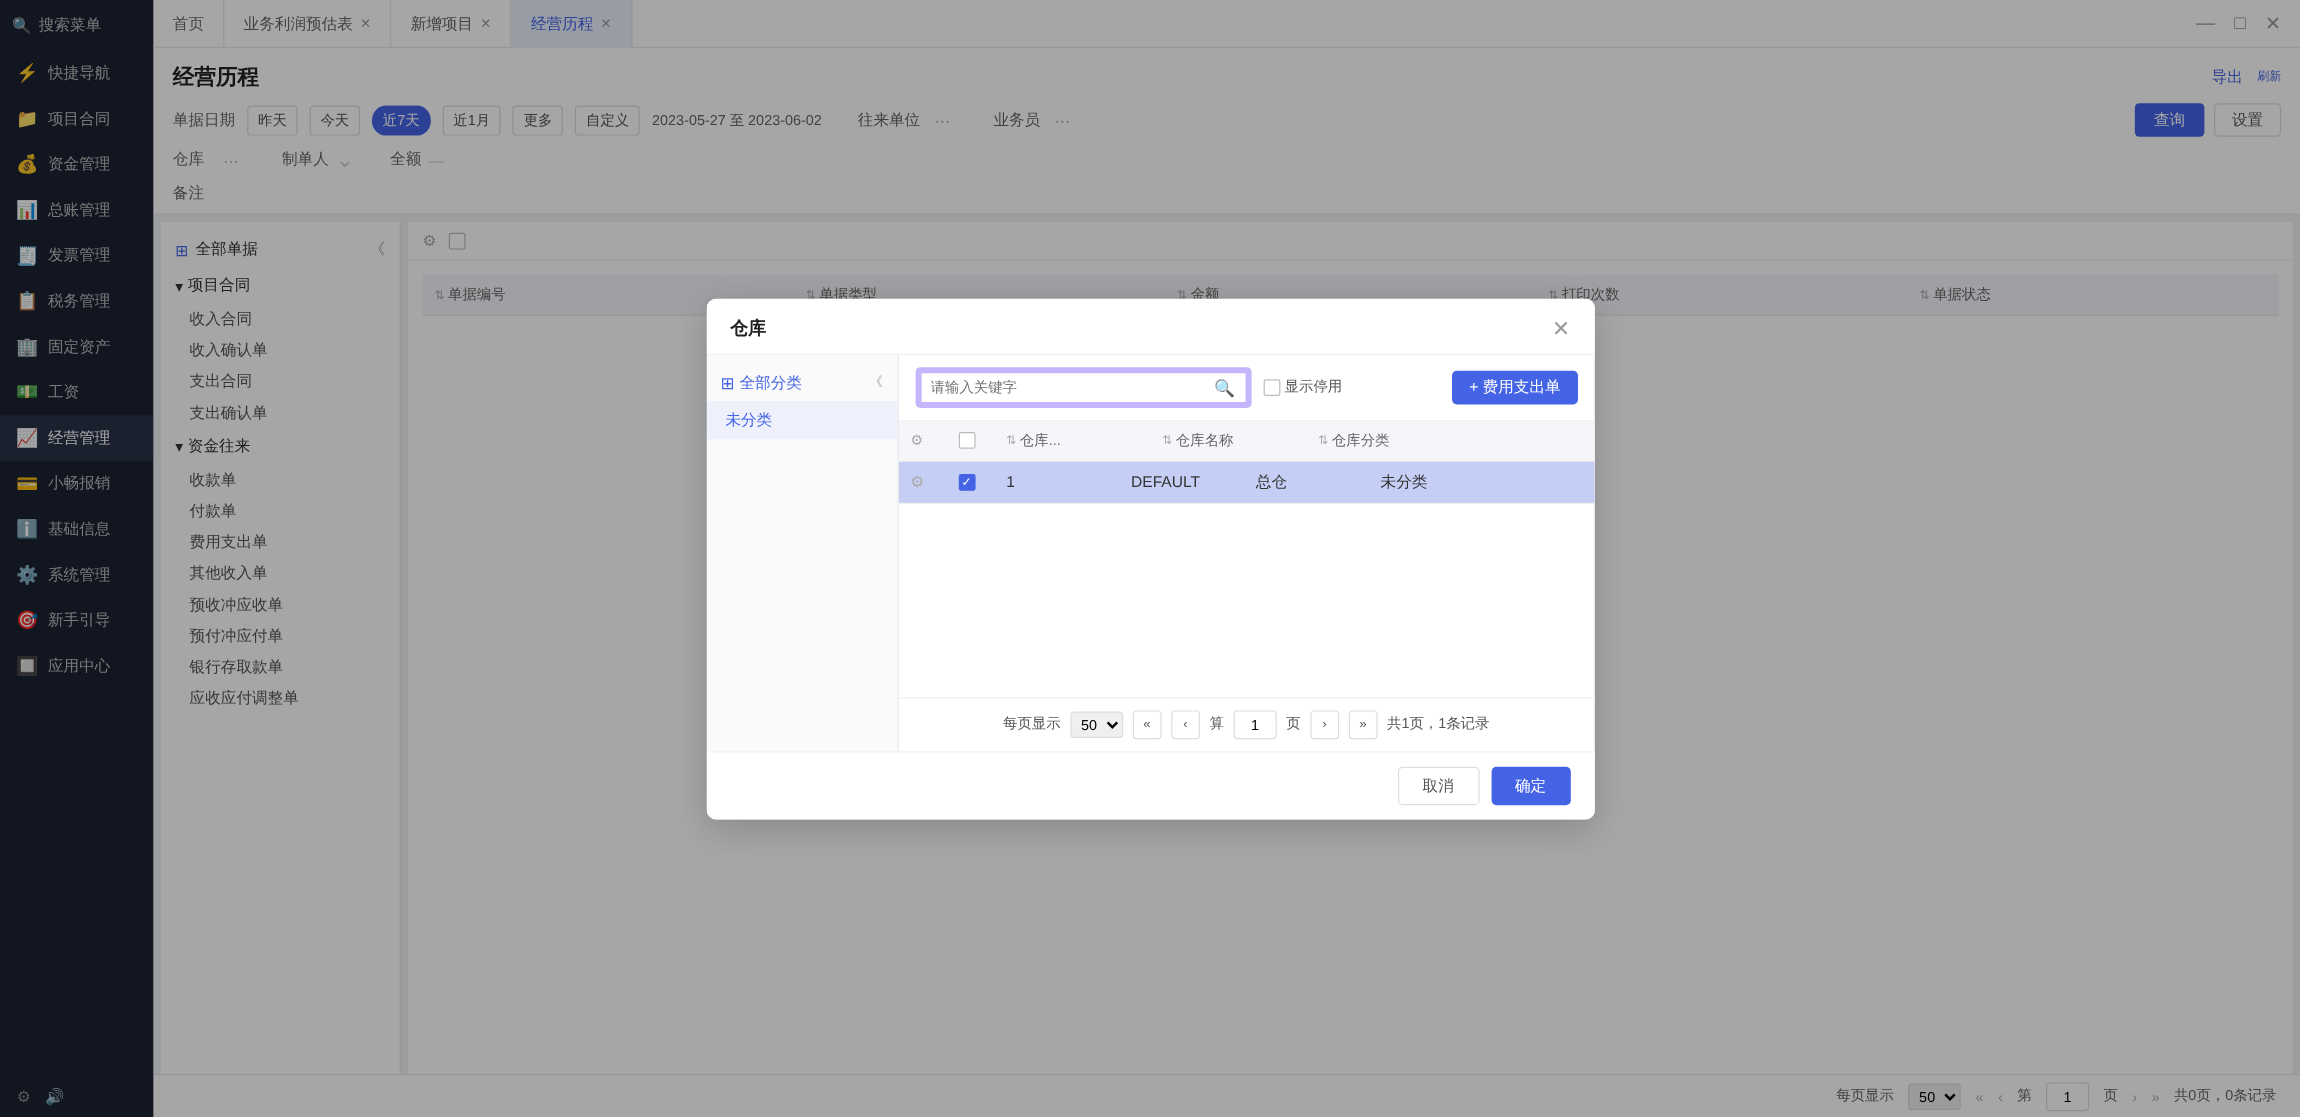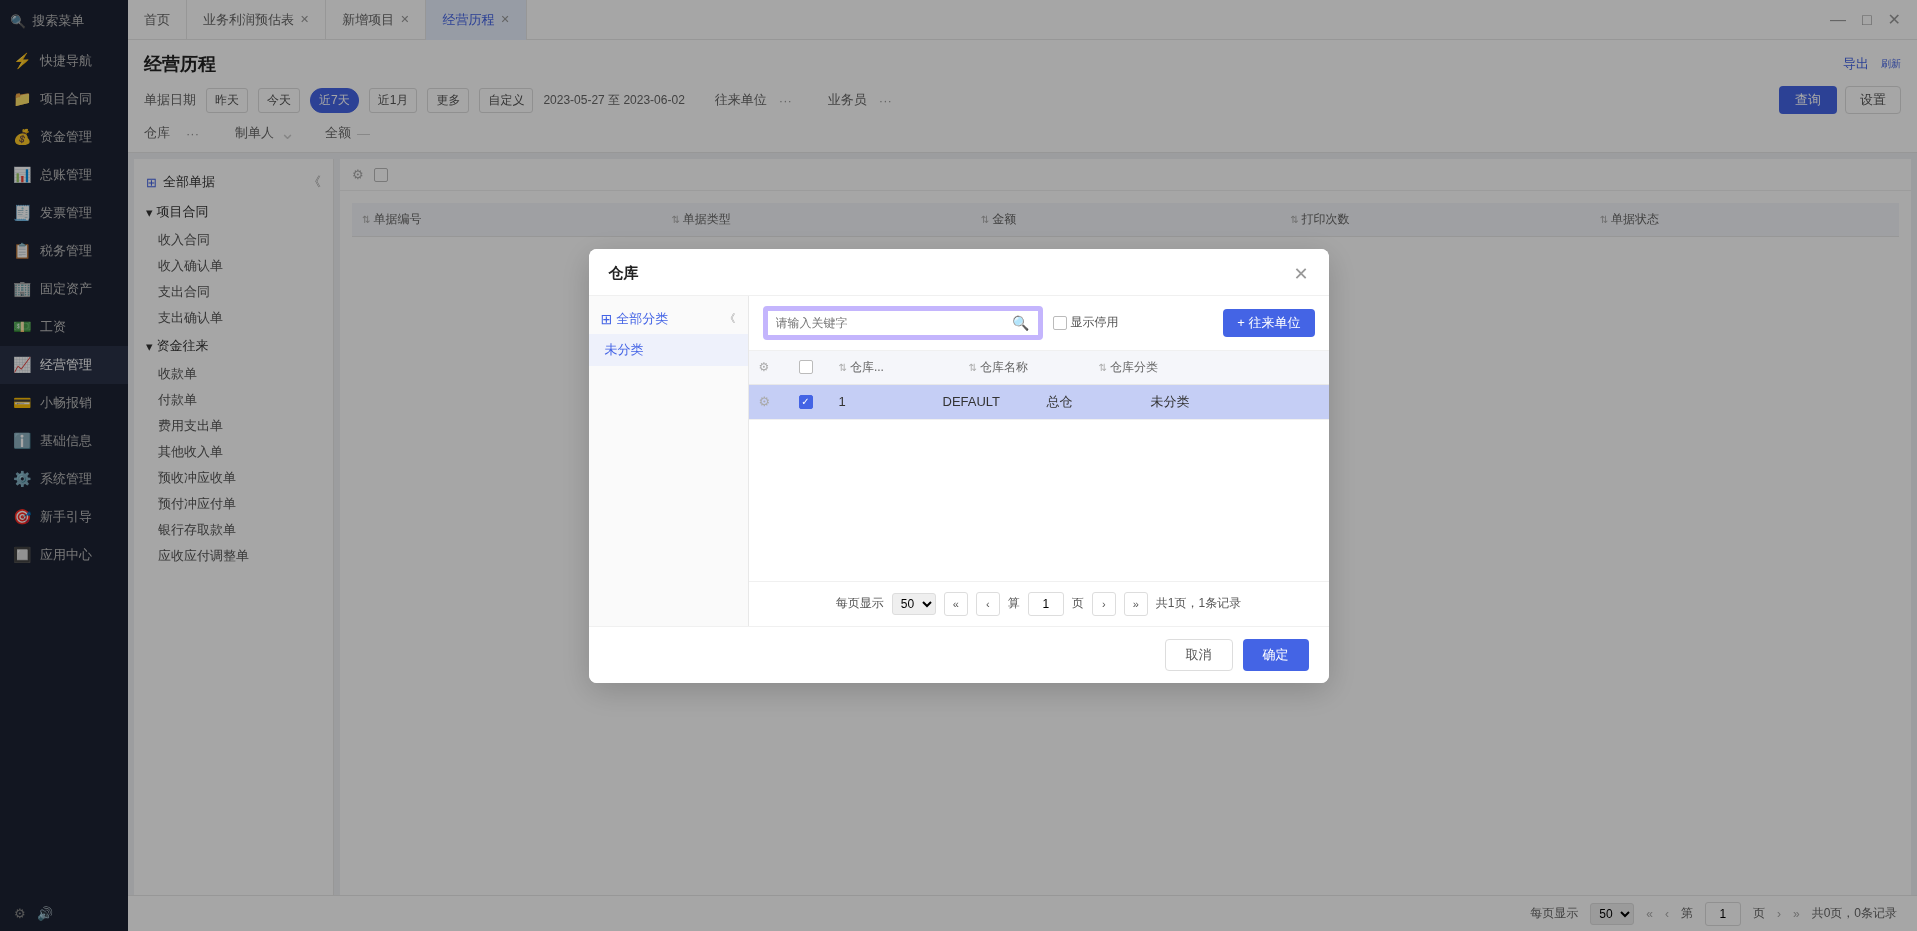--- a/index.html
+++ b/index.html
@@ -268,20 +268,23 @@
         <span class="toolbar-label">制单人</span>
         <span style="color:#ccc; font-size:18px;">⌄</span>
       </div>
 
       <div style="margin-left:20px; display:flex; align-items:center; gap:6px;">
         <span class="toolbar-label">全额</span>
         <span style="color:#ccc;">—</span>
       </div>
     </div>
 
+    <div class="toolbar-row" style="padding-bottom:8px; margin-bottom:0;">
+      <span class="toolbar-label">备注</span>
+    </div>
   </div>
 
   <div style="display:flex; flex:1; overflow:hidden; background:#f0f2f5; gap:6px; padding:6px;">
 
     <div class="left-panel">
       <div class="left-panel-header">
         <div style="display:flex; align-items:center; gap:6px;">
           <span style="color:#4464e5;">⊞</span>
           <span>全部单据</span>
         </div>
@@ -386,21 +389,21 @@
 
         <div class="dialog-right-toolbar">
           <div class="search-box">
             <input type="text" placeholder="请输入关键字" style="">
             <span style="color:#aaa; font-size:14px;">🔍</span>
           </div>
           <label class="show-disabled">
             <span class="checkbox"></span>
             <span>显示停用</span>
           </label>
-          <button class="add-warehouse-btn">+ 往来单位</button>
+          <button class="add-warehouse-btn">+ 费用支出单</button>
         </div>
 
         <div class="dialog-table">
           <div class="dialog-table-header">
             <div class="dialog-th narrow gear-col">
               <span style="color:#aaa;">⚙</span>
             </div>
             <div class="dialog-th narrow check-col">
               <span class="checkbox"></span>
             </div>

